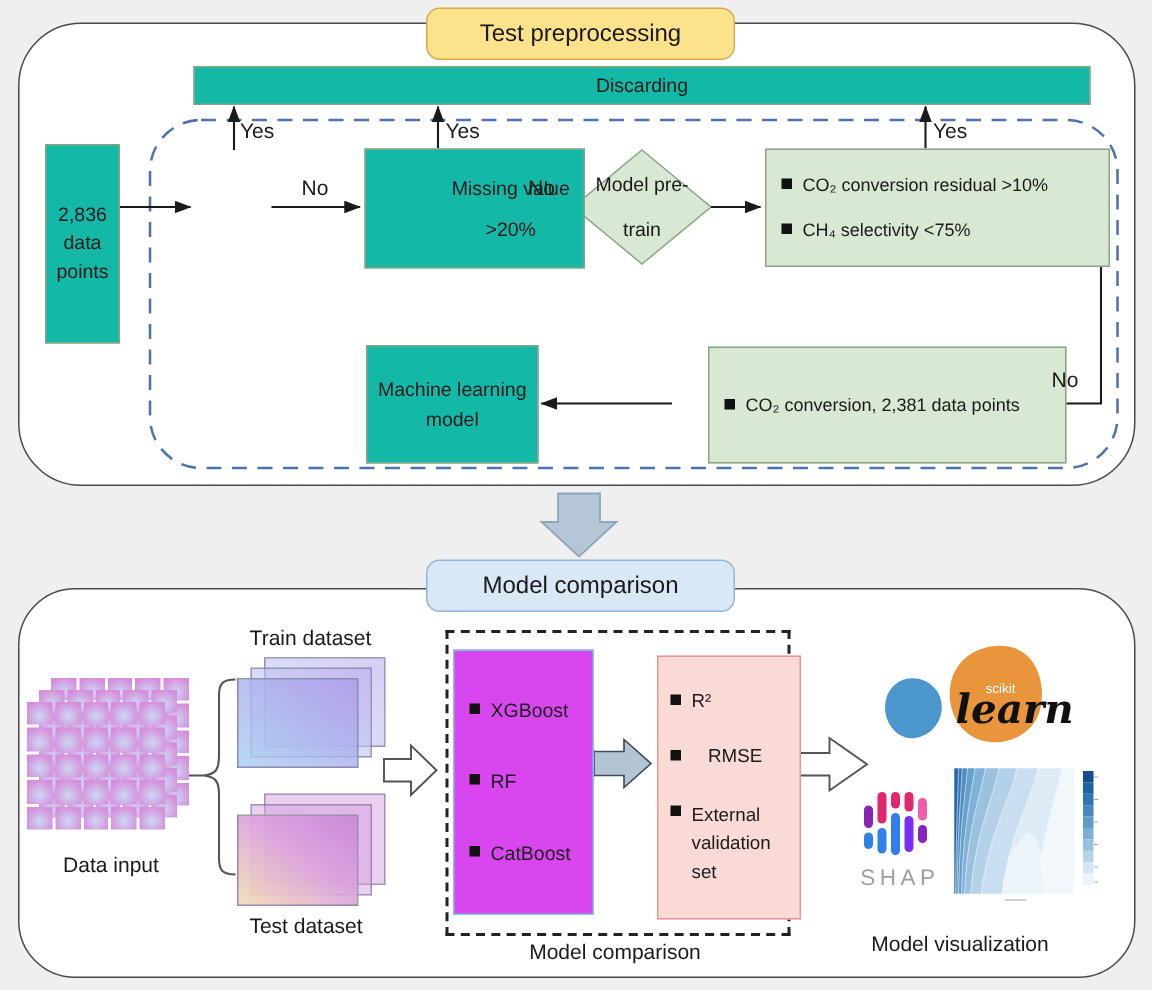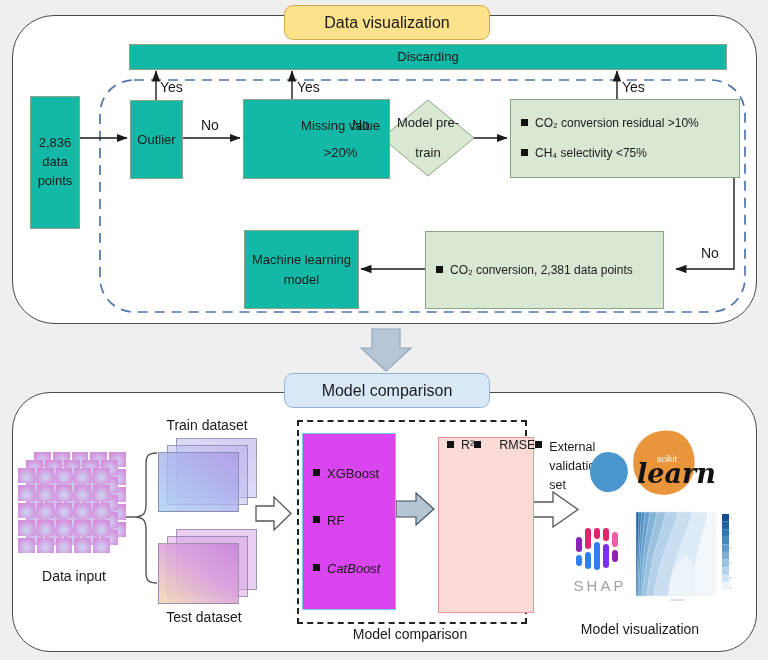--- a/index.html
+++ b/index.html
@@ -16,21 +16,21 @@
         align-items:center;justify-content:center;text-align:center;font-size:13px;line-height:1.5;z-index:2;}
   .blist{position:absolute;background:#d9e8d2;border:1px solid #8aa584;display:flex;flex-direction:column;
          justify-content:space-evenly;padding-left:10px;padding-right:4px;z-index:2;}
   .bitem{display:flex;align-items:flex-start;gap:7px;font-size:12px;line-height:1.25;text-align:left;}
   .bsq{width:7px;height:7px;background:#111;margin-top:3px;flex:none;}
   .lbl{position:absolute;font-size:14px;z-index:2;}
   .cap{position:absolute;font-size:14px;text-align:center;z-index:2;}
   .dashedbox{position:absolute;border:2px dashed #222;z-index:2;}
   .cyanbox{position:absolute;background:#d946ef;border:1px solid #74ccd6;display:flex;flex-direction:column;
            justify-content:space-evenly;padding-left:10px;z-index:2;}
-  .pinkbox{position:absolute;background:#f9dad7;border:1px solid #e89693;display:flex;
+  .pinkbox{position:absolute;background:#f9dad7;border:1px solid #e89693;display:flex;flex-direction:column;
            justify-content:space-evenly;padding-left:8px;padding-right:2px;z-index:2;}
   .dgrid{position:absolute;display:grid;grid-template-columns:repeat(5,1fr);grid-template-rows:repeat(5,1fr);
          gap:2px;width:92px;height:85px;z-index:2;}
   .dgrid div{background:radial-gradient(circle at 50% 62%, #ccd7f3 0%, #d593dd 72%, #db85da 100%);}
   .tsq{position:absolute;width:79px;height:58px;border:1px solid rgba(110,110,140,.6);z-index:2;}
   .train-f{background:linear-gradient(to top right, rgba(168,205,242,.8), rgba(176,156,232,.85));}
   .train-b{background:linear-gradient(to top right, rgba(190,215,245,.55), rgba(190,170,235,.6));}
   .test-f{background:linear-gradient(to top right, #f3ddb4 0%, #dba3de 55%, #c987d8 100%);opacity:.92;}
   .test-b{background:rgba(214,160,225,.5);}
   .sk-blob{position:absolute;}
@@ -81,34 +81,31 @@
       <rect x="385" y="500" width="2.6" height="18"></rect>
       <rect x="389" y="500" width="2.6" height="18"></rect>
       <rect x="393" y="500" width="2.6" height="18"></rect>
       <path d="M396,501 L416,501 L416,493 L434,509 L416,525 L416,517 L396,517 Z"></path>
     </g>
 
     <path d="M532,502 L553,502 L553,492 L578,509.5 L553,527 L553,517 L532,517 Z" fill="#ffffff" stroke="#555" stroke-width="1.3"></path>
   </svg>
 
   <div class="titlebox title-yellow" style="left:284px;top:5px;width:204px;height:33px;">
-    <span>Data visualization</span>
+    <span>Test preprocessing</span>
   </div>
 
   <div class="gbox" style="left:129px;top:44px;width:596px;height:24px;">
     <span>Discarding</span>
   </div>
 
   <div class="gbox" style="left:30px;top:96px;width:48px;height:131px;line-height:1.45;">
     <span>2,836 data points</span>
   </div>
 
-  <div class="gbox" style="left:130px;top:100px;width:51px;height:77px;">
-    <span>Outlier</span>
-  </div>
 
   <div class="gbox" style="left:243px;top:99px;width:97px;height:78px;line-height:2.1;padding-left:48px;">
     <span>Missing value &gt;20%</span>
   </div>
 
   <div class="abs" style="left:386px;top:106px;width:84px;height:64px;display:flex;align-items:center;justify-content:center;text-align:center;font-size:13px;line-height:2.3;">
     <span>Model pre-train</span>
   </div>
 
   <div class="blist" style="left:510px;top:99px;width:214px;height:77px;">
@@ -119,21 +116,21 @@
     <div class="bitem">
       <span class="bsq"></span>
       <span>CH₄ selectivity &lt;75%</span>
     </div>
   </div>
 
   <div class="gbox" style="left:244px;top:230px;width:113px;height:77px;">
     <span>Machine learning model</span>
   </div>
 
-  <div class="blist" style="left:425px;top:231px;width:223px;height:76px;">
+  <div class="blist" style="left:472px;top:231px;width:223px;height:76px;">
     <div class="bitem">
       <span class="bsq"></span>
       <span>CO₂ conversion, 2,381 data points</span>
     </div>
   </div>
 
   <span class="lbl" style="left:160px;top:79px;">Yes</span>
   <span class="lbl" style="left:297px;top:79px;">Yes</span>
   <span class="lbl" style="left:622px;top:79px;">Yes</span>
   <span class="lbl" style="left:201px;top:117px;">No</span>
@@ -241,21 +238,21 @@
 
   <div class="cyanbox" style="left:302px;top:433px;width:82px;height:175px;">
     <div class="bitem" style="font-size:13px;">
       <span class="bsq"></span>
       <span>XGBoost</span>
     </div>
     <div class="bitem" style="font-size:13px;">
       <span class="bsq"></span>
       <span>RF</span>
     </div>
-    <div class="bitem" style="font-size:13px;font-style:italic;">
+    <div class="bitem" style="font-size:13px;">
       <span class="bsq"></span>
       <span>CatBoost</span>
     </div>
   </div>
 
   <div class="pinkbox" style="left:438px;top:437px;width:84px;height:174px;">
     <div class="bitem" style="font-size:12.5px;">
       <span class="bsq"></span>
       <span>R²</span>
     </div>

